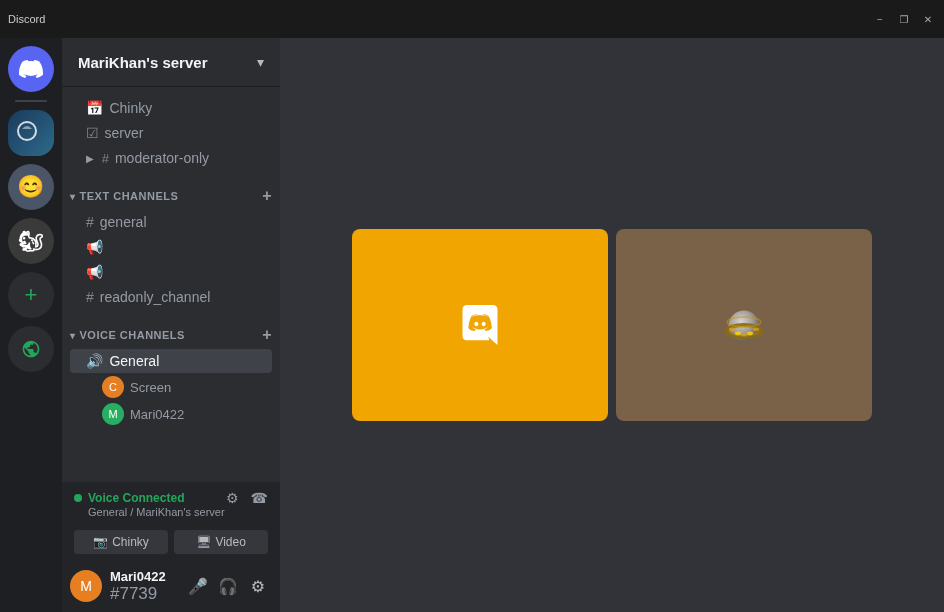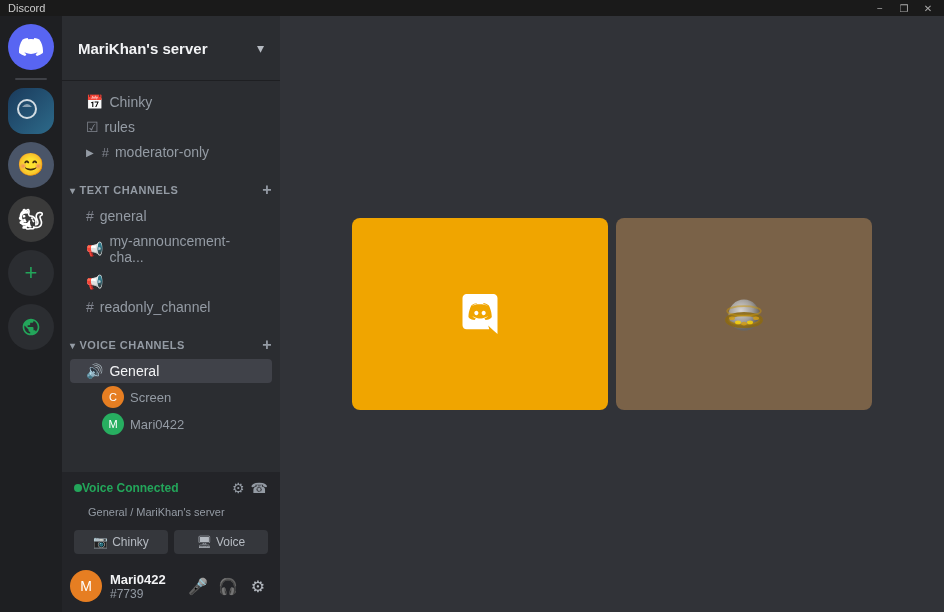--- a/index.html
+++ b/index.html
@@ -8,21 +8,21 @@
       height: 612px;
       background: #000;
       font-family: 'Segoe UI', Arial, sans-serif;
       overflow: hidden;
       display: flex;
       flex-direction: column;
     }
 
     
     #title-bar {
-      height: 16px;
+      height: 38px;
       background: #1a1a1a;
       display: flex;
       align-items: center;
       justify-content: space-between;
       padding: 0 8px;
       flex-shrink: 0;
     }
     #title-bar-title {
       font-size: 11px;
       color: #ccc;
@@ -134,21 +134,21 @@
 
     
     #channel-sidebar {
       width: 218px;
       background: #2b2d31;
       display: flex;
       flex-direction: column;
       flex-shrink: 0;
     }
     #server-header {
-      height: 65px;
+      height: 49px;
       display: flex;
       align-items: center;
       justify-content: space-between;
       padding: 0 16px;
       border-bottom: 1px solid #1e1f22;
       cursor: pointer;
     }
     #server-name {
       font-size: 15px;
       font-weight: 600;
@@ -245,21 +245,22 @@
 
     
     #voice-connected {
       background: #232428;
       padding: 8px 12px 6px;
       border-top: none;
     }
     #voice-status {
       display: flex;
       align-items: center;
-      margin-bottom: 10px;
+      gap: 6px;
+      margin-bottom: 0;
     }
     #voice-status-dot {
       width: 8px;
       height: 8px;
       background: #23a55a;
       border-radius: 50%;
     }
     #voice-connected-label {
       color: #23a55a;
       font-size: 12px;
@@ -314,21 +315,21 @@
     }
     #user-info {
       flex: 1;
     }
     #user-name {
       font-size: 13px;
       font-weight: 600;
       color: #f2f3f5;
     }
     #user-tag {
-      font-size: 12px;
+      font-size: 17px;
       color: #949ba4;
     }
     #user-controls {
       display: flex;
       gap: 2px;
     }
     .user-ctrl-btn {
       width: 28px;
       height: 28px;
       border-radius: 4px;
@@ -438,21 +439,21 @@
     </div>
 
     <div id="channel-list">
 
       <div class="channel-item">
         <span class="channel-icon">📅</span>
         <span>Chinky</span>
       </div>
       <div class="channel-item">
         <span class="channel-icon">☑</span>
-        <span>rules</span>
+        <span>server</span>
       </div>
       <div class="channel-item">
         <span class="moderator-arrow">▶</span>
         <span class="channel-icon" style="font-size:13px;">#</span>
         <span>moderator-only</span>
       </div>
 
       <div class="category-header">
         <div class="category-left">
           <span class="category-chevron">▾</span>
@@ -460,21 +461,20 @@
         </div>
         <span class="category-add">+</span>
       </div>
 
       <div class="channel-item">
         <span class="channel-icon">#</span>
         <span>general</span>
       </div>
       <div class="channel-item">
         <span class="channel-icon">📢</span>
-        <span>my-announcement-cha...</span>
       </div>
       <div class="channel-item">
         <span class="channel-icon">📢</span>
       </div>
       <div class="channel-item">
         <span class="channel-icon">#</span>
         <span>readonly_channel</span>
       </div>
 
       <div class="category-header">
@@ -510,21 +510,21 @@
         <span style="color:#949ba4;font-size:14px;cursor:pointer;margin-left:6px;">☎</span>
       </div>
       <div id="voice-location">General / MariKhan's server</div>
       <div id="voice-actions">
         <button class="voice-action-btn">
           <span>📷</span>
           <span>Chinky</span>
         </button>
         <button class="voice-action-btn">
           <span>🖥</span>
-          <span>Voice</span>
+          <span>Video</span>
         </button>
       </div>
     </div>
 
     <div id="user-panel">
       <div id="user-avatar" style="background:#e67e22;">M</div>
       <div id="user-info">
         <div id="user-name">Mari0422</div>
         <div id="user-tag">#7739</div>
       </div>

